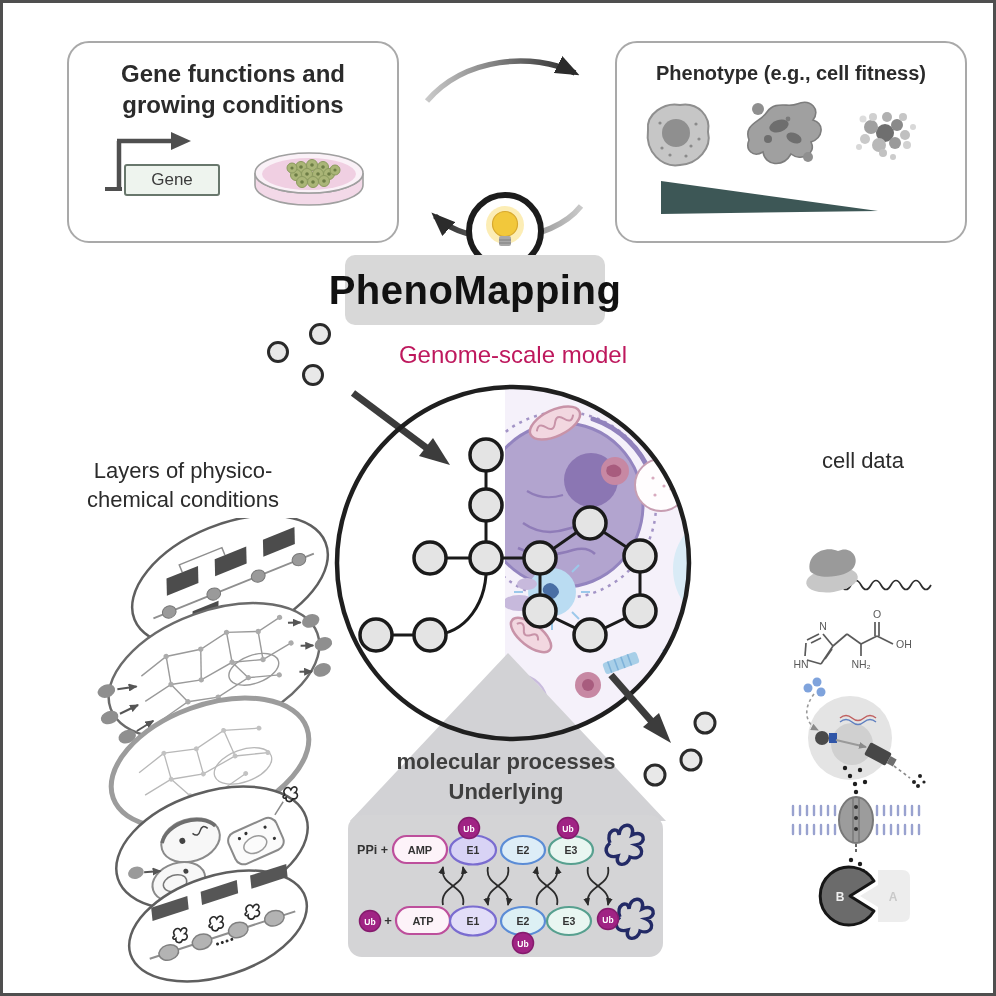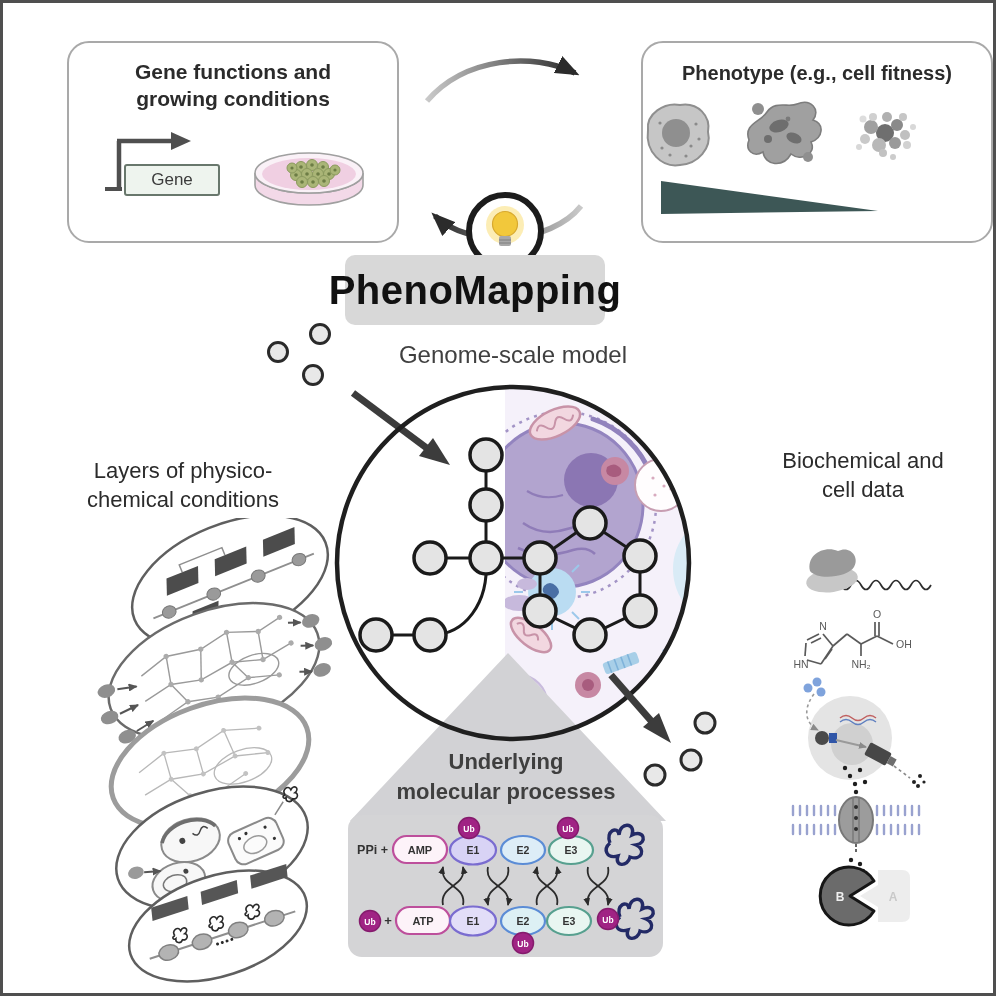--- a/index.html
+++ b/index.html
@@ -3,33 +3,33 @@
 <meta charset="utf-8">
 <style>
   html,body{margin:0;padding:0;background:#fff;}
   #canvas{position:relative;width:996px;height:996px;background:#fff;border:3px solid #4f4f4f;box-sizing:border-box;overflow:hidden;font-family:"Liberation Sans",sans-serif;color:#2b2b2b;}
   .abs{position:absolute;}
   .round-box{background:#fff;border:2.5px solid #a9a9a9;border-radius:22px;box-sizing:border-box;}
   .box-title{font-weight:bold;color:#2b2b2b;text-align:center;line-height:1.28;}
   .side-label{color:#2b2b2b;text-align:center;font-size:22px;line-height:1.32;}
   .pheno-bar{background:#d8d8d8;border-radius:10px;display:flex;align-items:center;justify-content:center;}
   .pheno-title{font-weight:bold;font-size:40px;color:#111;letter-spacing:.5px;}
-  .model-label{font-size:24px;color:#404040;text-align:center;}
+  .model-label{font-size:24px;color:#be185d;text-align:center;}
   .bottom-title{font-weight:bold;font-size:22px;color:#3f3f3f;text-align:center;line-height:1.36;}
   .gray-box{background:#d4d4d6;border-radius:14px;}
   svg{display:block;}
   svg text{font-family:"Liberation Sans",sans-serif;}
 </style>
 </head>
 <body>
 
 <div id="canvas">
 
   <div class="abs round-box" style="left:64px;top:38px;width:332px;height:202px;">
-    <div class="box-title" style="margin:16px auto 12px;width:250px;font-size:21px;">Gene functions and growing conditions</div>
+    <div class="box-title" style="margin:16px auto 12px;width:250px;font-size:24px;">Gene functions and growing conditions</div>
   </div>
 
   <svg class="abs" style="left:92px;top:122px;" width="145" height="88" viewBox="0 0 145 88">
     <line x1="10" y1="64" x2="27" y2="64" stroke="#4f4f4f" stroke-width="4"></line>
     <line x1="24" y1="66" x2="24" y2="16" stroke="#4f4f4f" stroke-width="4.5"></line>
     <line x1="22" y1="16" x2="80" y2="16" stroke="#4f4f4f" stroke-width="4.5"></line>
     <polygon points="96,16 76,7 76,25" fill="#4f4f4f"></polygon>
     <rect x="30" y="40" width="94" height="30" rx="2" fill="#eef4ee" stroke="#68776c" stroke-width="2"></rect>
     <text x="77" y="60" text-anchor="middle" font-size="17" fill="#3b3b3b">Gene</text>
   </svg>
@@ -63,21 +63,21 @@
           <circle cx="80" cy="31" r="1.8"></circle>
         <circle cx="53" cy="39" r="1.8"></circle>
           <circle cx="64" cy="39" r="1.8"></circle>
           <circle cx="75" cy="38" r="1.8"></circle>
         <circle cx="86" cy="27" r="1.6"></circle>
           <circle cx="43" cy="25" r="1.6"></circle>
       </g>
     </g>
   </svg>
 
-  <div class="abs round-box" style="left:612px;top:38px;width:352px;height:202px;margin-left:26px;">
+  <div class="abs round-box" style="left:612px;top:38px;width:352px;height:202px;">
     <div class="box-title" style="margin:18px auto 0;width:340px;font-size:20px;white-space:nowrap;">Phenotype (e.g., cell fitness)</div>
   </div>
   <svg class="abs" style="left:618px;top:88px;" width="340" height="140" viewBox="0 0 340 140">
 
     <g transform="translate(57,45)">
       <path d="M-30,-6 C-32,-22 -14,-34 2,-31 C20,-34 33,-20 30,-4 C34,12 20,28 2,29 C-16,32 -33,16 -30,-6 Z" fill="#c6c6c6" stroke="#8f8f8f" stroke-width="2"></path>
       <circle cx="-2" cy="-3" r="14" fill="#8f8f8f"></circle>
       <g fill="#8a8a8a">
           <circle cx="13" cy="10" r="1.6"></circle>
           <circle cx="18" cy="-12" r="1.6"></circle>
@@ -446,21 +446,20 @@
       <g fill="#2a2a2a">
           <circle cx="-6" cy="17" r="1.5"></circle>
           <circle cx="-1" cy="17" r="1.5"></circle>
           <circle cx="4" cy="17" r="1.5"></circle>
           <circle cx="9" cy="17" r="1.5"></circle>
         </g>
     </g>
   </svg>
 
   <div class="abs side-label" style="left:738px;top:443px;width:244px;">
-    <div>Biochemical and</div>
     <div>cell data</div>
   </div>
   <svg class="abs" style="left:765px;top:525px;" width="210" height="430" viewBox="0 0 210 430">
     <defs>
       <marker id="mG" markerUnits="userSpaceOnUse" markerWidth="8" markerHeight="7" refX="7" refY="3.5" orient="auto">
           <path d="M0,0 L8,3.5 L0,7 Z" fill="#8a8a8a"></path>
         </marker>
     </defs>
 
     <g transform="translate(88,45)">
@@ -550,22 +549,22 @@
 
     <g transform="translate(80,368)">
       <path d="M2,0 L26,-15 A29,29 0 1 0 26,15 Z" fill="#6b6b6b" stroke="#161616" stroke-width="3" stroke-linejoin="round"></path>
       <path d="M30,-26 L54,-26 Q62,-26 62,-18 L62,18 Q62,26 54,26 L30,26 L30,11 L12,0 L30,-11 Z" fill="#ededed"></path>
       <text x="-8" y="5" font-size="12" font-weight="bold" fill="#f0f0f0" text-anchor="middle">B</text>
       <text x="45" y="5" font-size="12" font-weight="bold" fill="#c9c9c9" text-anchor="middle">A</text>
     </g>
   </svg>
 
   <div class="abs bottom-title" style="left:353px;top:744px;width:300px;">
+    <div>molecular processes</div>
     <div>Underlying</div>
-    <div>molecular processes</div>
   </div>
   <div class="abs gray-box" style="left:345px;top:812px;width:315px;height:142px;"></div>
   <svg class="abs" style="left:345px;top:812px;" width="315" height="142" viewBox="0 0 315 142">
     <defs>
       <marker id="mP" markerUnits="userSpaceOnUse" markerWidth="8" markerHeight="7" refX="7" refY="3.5" orient="auto">
           <path d="M0,0 L8,3.5 L0,7 Z" fill="#2b2b2b"></path>
         </marker>
       <path id="sq" d="M0,14 C-5,2 8,-4 9,6 C10,-8 26,-6 22,6 C34,0 38,14 26,16 C36,20 32,32 20,28 C18,38 4,38 8,27 C-4,30 -7,20 0,14" fill="none" stroke="#232a66" stroke-width="3.4"></path>
     </defs>
 

